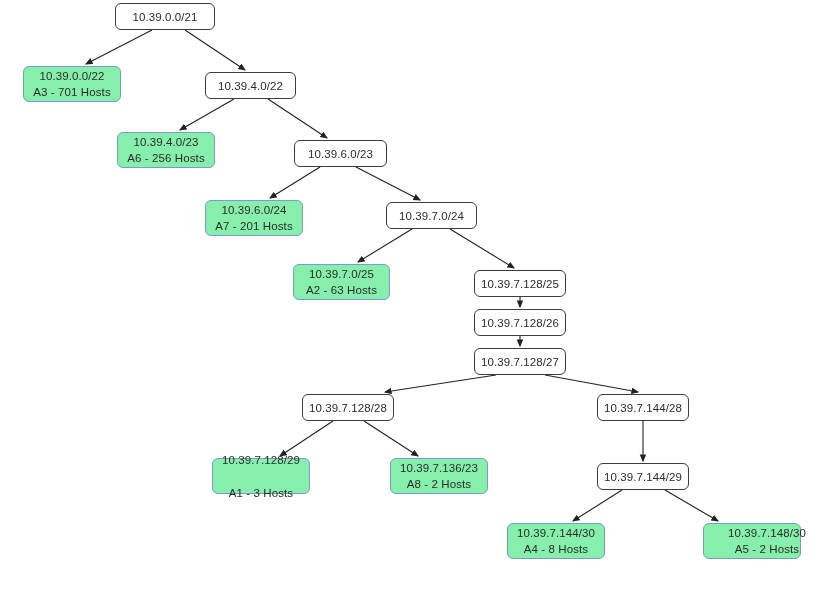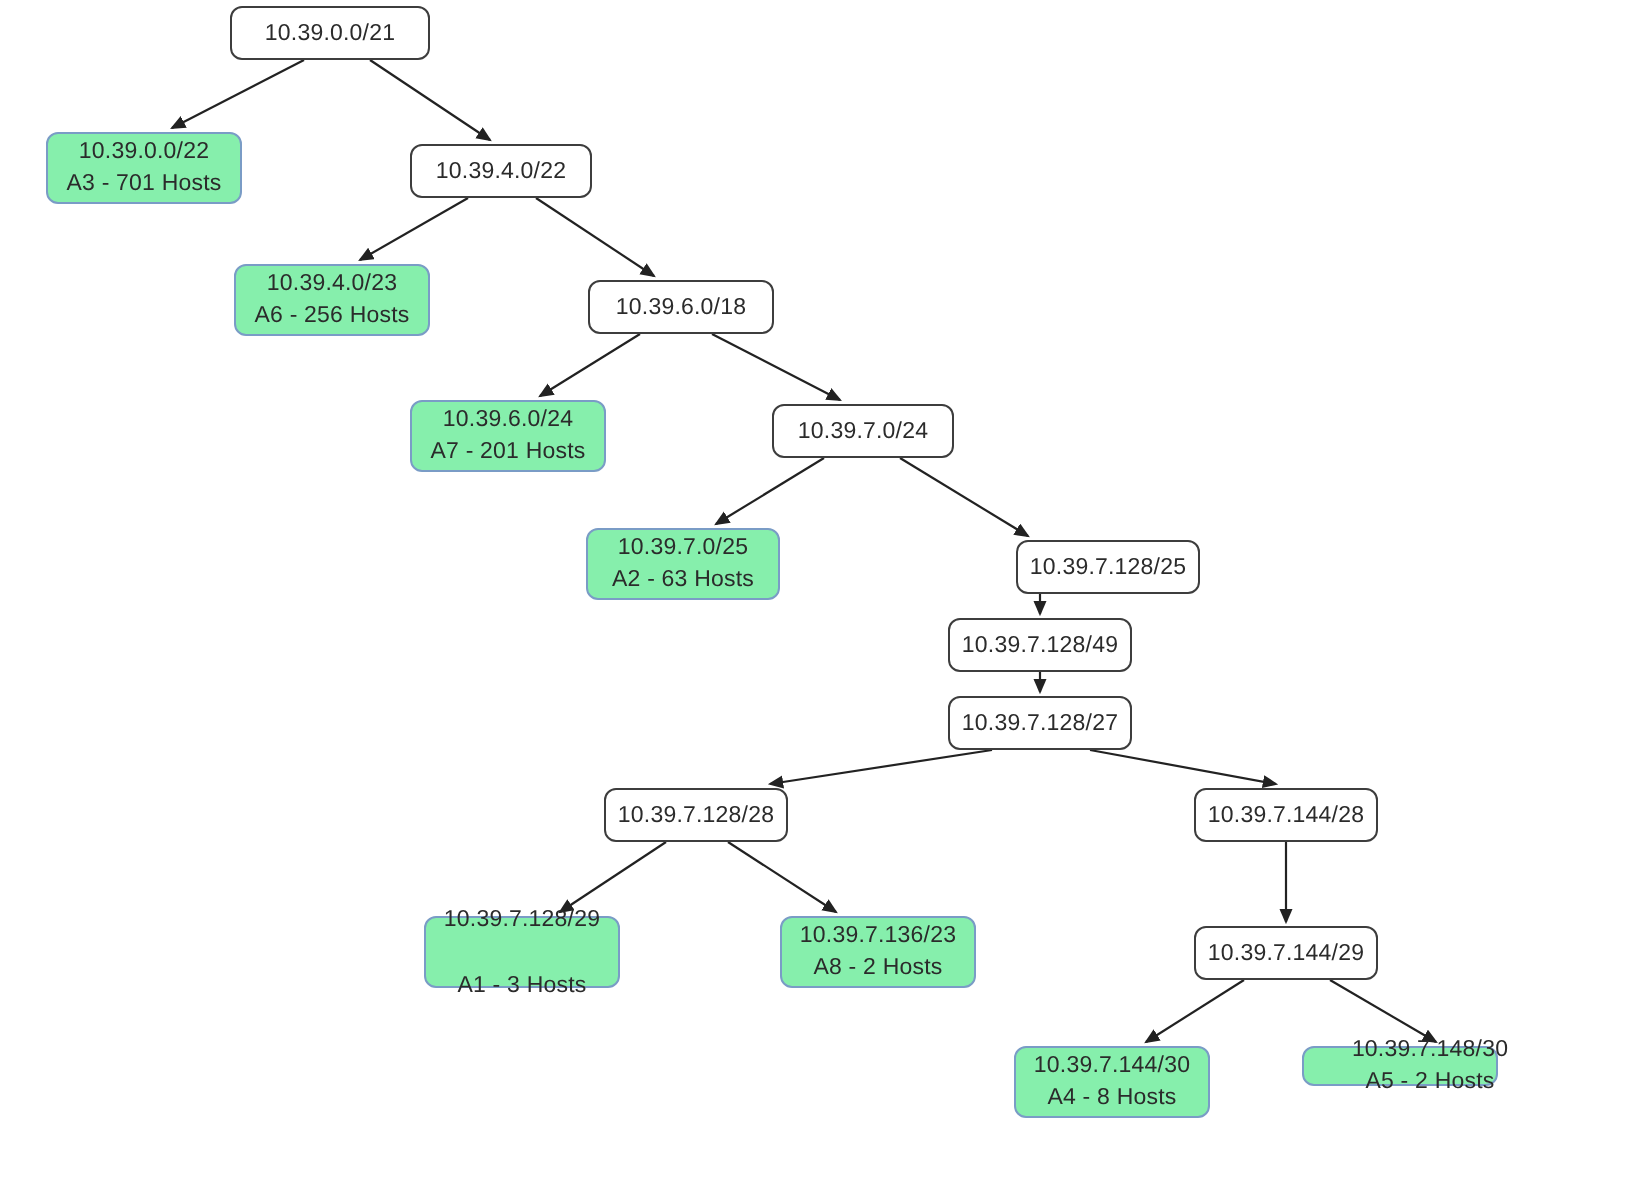--- a/index.html
+++ b/index.html
@@ -98,38 +98,38 @@
         <span class="node-line hosts">A3 - 701 Hosts</span>
       </div>
       <div class="node branch" style="left: 205px; top: 72px; width: 91px; height: 27px;">
         <span class="node-line cidr">10.39.4.0/22</span>
       </div>
       <div class="node leaf" style="left: 117px; top: 132px; width: 98px; height: 36px;">
         <span class="node-line cidr">10.39.4.0/23</span>
         <span class="node-line hosts">A6 - 256 Hosts</span>
       </div>
       <div class="node branch" style="left: 294px; top: 140px; width: 93px; height: 27px;">
-        <span class="node-line cidr">10.39.6.0/18</span>
+        <span class="node-line cidr">10.39.6.0/23</span>
       </div>
       <div class="node leaf" style="left: 205px; top: 200px; width: 98px; height: 36px;">
         <span class="node-line cidr">10.39.6.0/24</span>
         <span class="node-line hosts">A7 - 201 Hosts</span>
       </div>
       <div class="node branch" style="left: 386px; top: 202px; width: 91px; height: 27px;">
         <span class="node-line cidr">10.39.7.0/24</span>
       </div>
       <div class="node leaf" style="left: 293px; top: 264px; width: 97px; height: 36px;">
         <span class="node-line cidr">10.39.7.0/25</span>
         <span class="node-line hosts">A2 - 63 Hosts</span>
       </div>
-      <div class="node branch" style="left: 474px; top: 270px; width: 92px; height: 27px; margin-left: 34px;">
+      <div class="node branch" style="left: 474px; top: 270px; width: 92px; height: 27px;">
         <span class="node-line cidr">10.39.7.128/25</span>
       </div>
       <div class="node branch" style="left: 474px; top: 309px; width: 92px; height: 27px;">
-        <span class="node-line cidr">10.39.7.128/49</span>
+        <span class="node-line cidr">10.39.7.128/26</span>
       </div>
       <div class="node branch" style="left: 474px; top: 348px; width: 92px; height: 27px;">
         <span class="node-line cidr">10.39.7.128/27</span>
       </div>
       <div class="node branch" style="left: 302px; top: 394px; width: 92px; height: 27px;">
         <span class="node-line cidr">10.39.7.128/28</span>
       </div>
       <div class="node branch" style="left: 597px; top: 394px; width: 92px; height: 27px;">
         <span class="node-line cidr">10.39.7.144/28</span>
       </div>
@@ -141,18 +141,18 @@
         <span class="node-line cidr">10.39.7.136/23</span>
         <span class="node-line hosts">A8 - 2 Hosts</span>
       </div>
       <div class="node branch" style="left: 597px; top: 463px; width: 92px; height: 27px;">
         <span class="node-line cidr">10.39.7.144/29</span>
       </div>
       <div class="node leaf" style="left: 507px; top: 523px; width: 98px; height: 36px;">
         <span class="node-line cidr">10.39.7.144/30</span>
         <span class="node-line hosts">A4 - 8 Hosts</span>
       </div>
-      <div class="node leaf" style="left: 651px; top: 523px; width: 98px; height: 20px; padding-left: 30px;">
+      <div class="node leaf" style="left: 703px; top: 523px; width: 98px; height: 36px; padding-left: 30px;">
         <span class="node-line cidr">10.39.7.148/30</span>
         <span class="node-line hosts">A5 - 2 Hosts</span>
       </div>
     </div>
 </div>
 
 </body></html>

